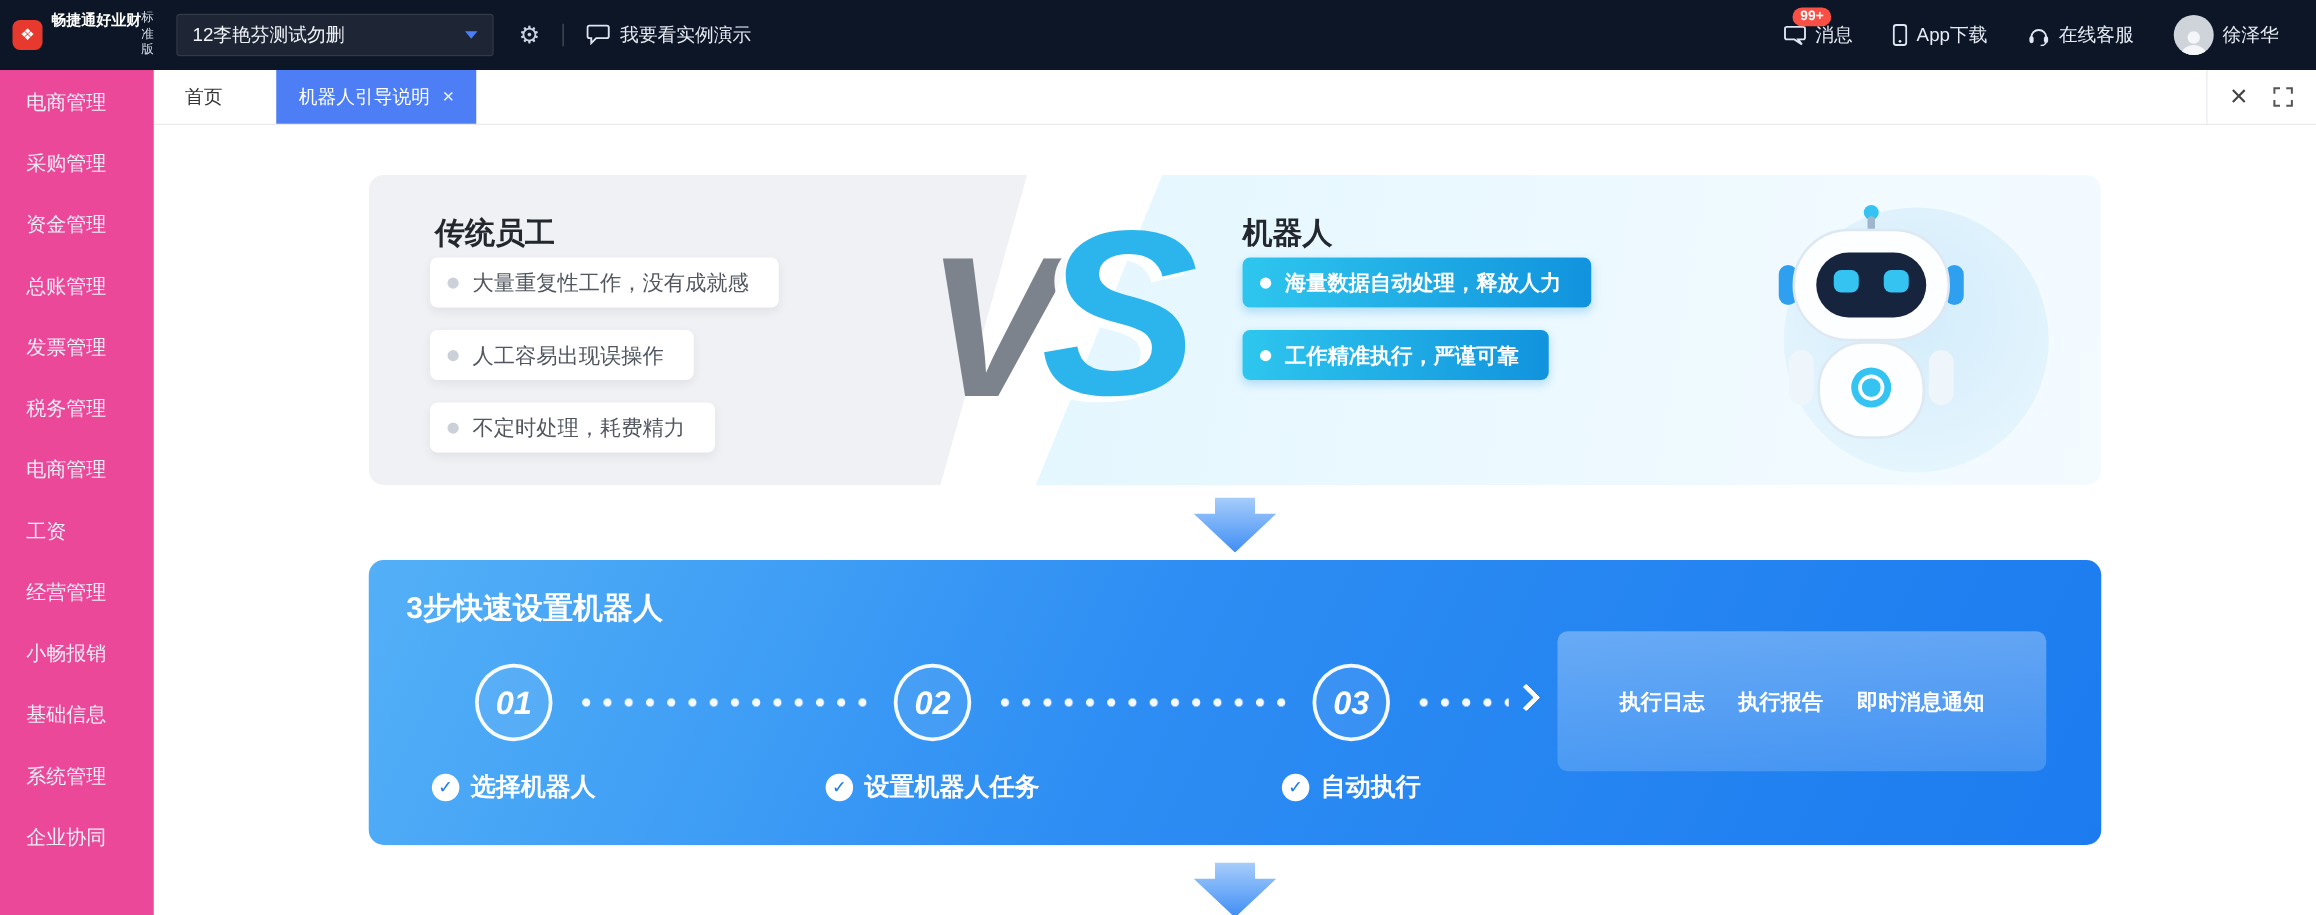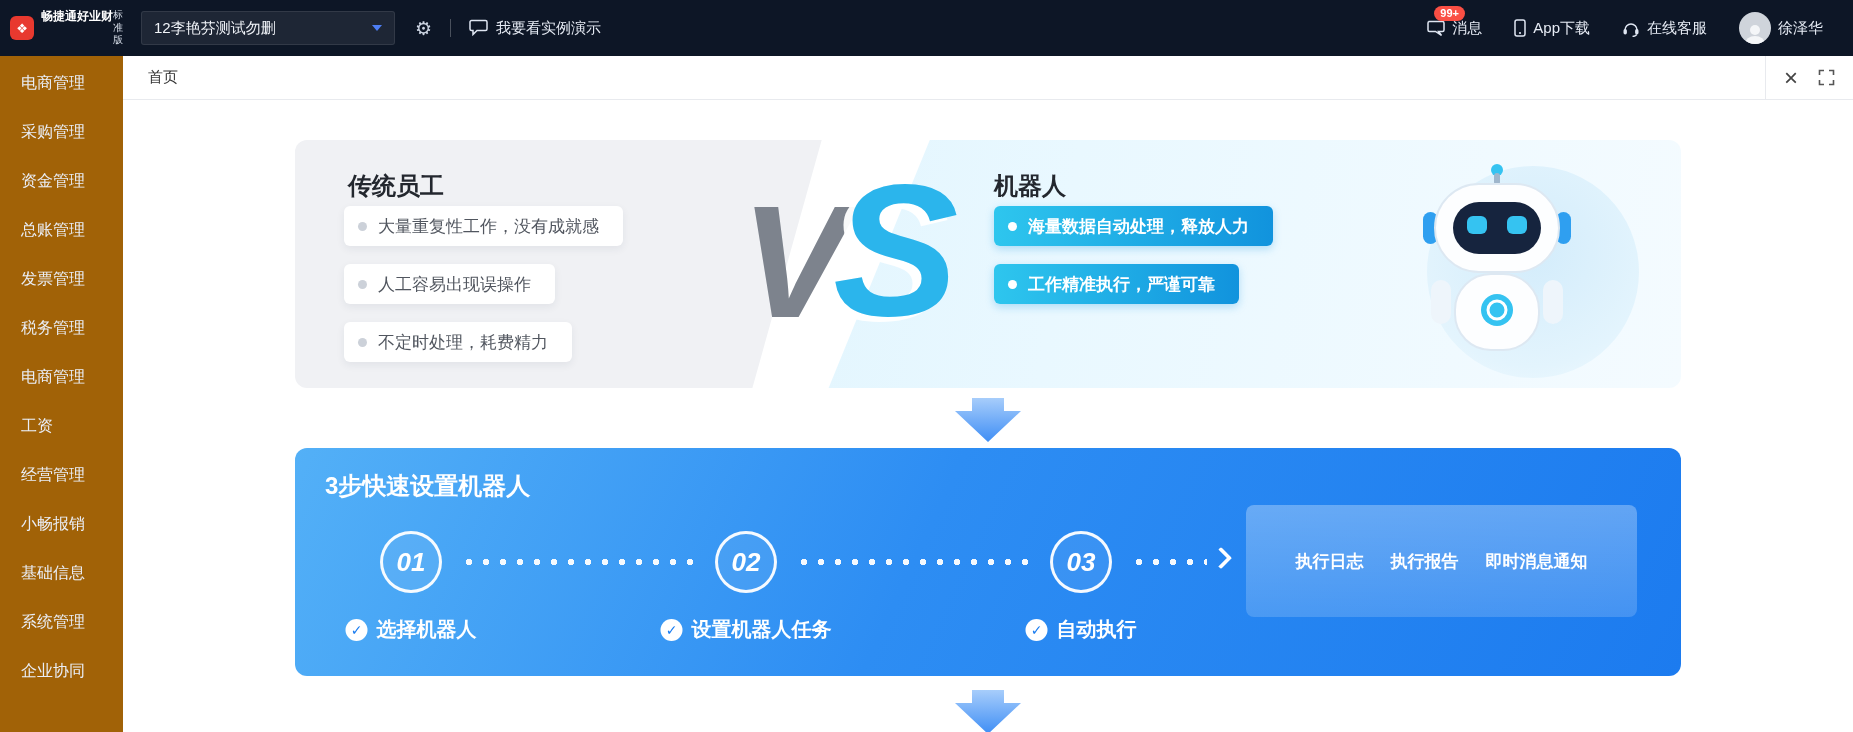--- a/index.html
+++ b/index.html
@@ -25,21 +25,21 @@
   .gear { margin-left:20px; font-size:19px; color:#ccd4e2; cursor:pointer; }
   .vdiv { width:1px; height:18px; background:rgba(255,255,255,.25); margin:0 18px; }
   .demo { display:flex; gap:8px; font-size:15px; cursor:pointer; }
   .top-right { margin-left:auto; display:flex; align-items:center; gap:32px; padding-right:30px; font-size:15px; }
   .top-item { display:flex; align-items:center; gap:7px; position:relative; cursor:pointer; }
   .badge { position:absolute; top:-13px; left:8px; background:#fa4f44; color:#fff; font-size:11px;
     line-height:15px; padding:0 6px; border-radius:9px; font-weight:bold; }
   .avatar { width:32px; height:32px; border-radius:50%; background:#cfd4db; overflow:hidden;
     display:flex; align-items:flex-end; justify-content:center; }
   
-  .sidebar { position:absolute; top:56px; left:0; bottom:0; width:123px; background:#a16207;
+  .sidebar { position:absolute; top:56px; left:0; bottom:0; width:123px; background:#ec4899;
     padding-top:2px; overflow:hidden; z-index:10; }
   .side-item { height:49px; line-height:49px; padding-left:21px; font-size:16px; color:#eaeef6;
     cursor:pointer; white-space:nowrap; }
   
   .tabbar { position:absolute; top:56px; left:123px; right:0; height:44px; background:#fff;
     border-bottom:1px solid #e8eaee; display:flex; align-items:stretch; z-index:5; }
   .tab-home { width:80px; display:flex; align-items:center; justify-content:center; font-size:15px;
     color:#333; cursor:pointer; }
   .tab-active { margin-left:18px; background:#4d7ef5; color:#fff; display:flex; align-items:center;
     gap:10px; padding:0 18px; font-size:15px; cursor:pointer; }
@@ -189,20 +189,24 @@
   <div class="side-item">小畅报销</div>
   <div class="side-item">基础信息</div>
   <div class="side-item">系统管理</div>
   <div class="side-item">企业协同</div>
 </div>
 
 <div class="tabbar">
   <div class="tab-home">
     <span>首页</span>
   </div>
+  <div class="tab-active">
+    <span>机器人引导说明</span>
+    <span class="tab-close"></span>
+  </div>
   <div class="tab-actions">
     <span class="close-x"></span>
     <span>
       <svg width="17" height="17" viewBox="0 0 17 17">
         <path d="M1.5 6 V1.5 H6 M11 1.5 h4.5 V6 M15.5 11 v4.5 H11 M6 15.5 H1.5 V11" fill="none" stroke="#555" stroke-width="1.6"></path>
       </svg>
     </span>
   </div>
 </div>
 

